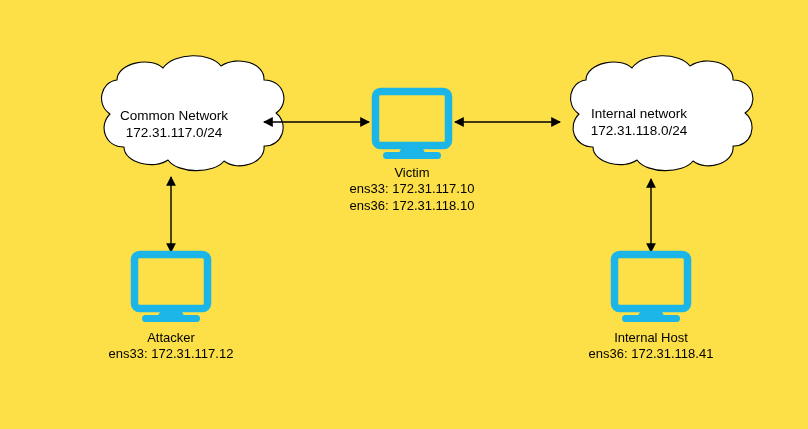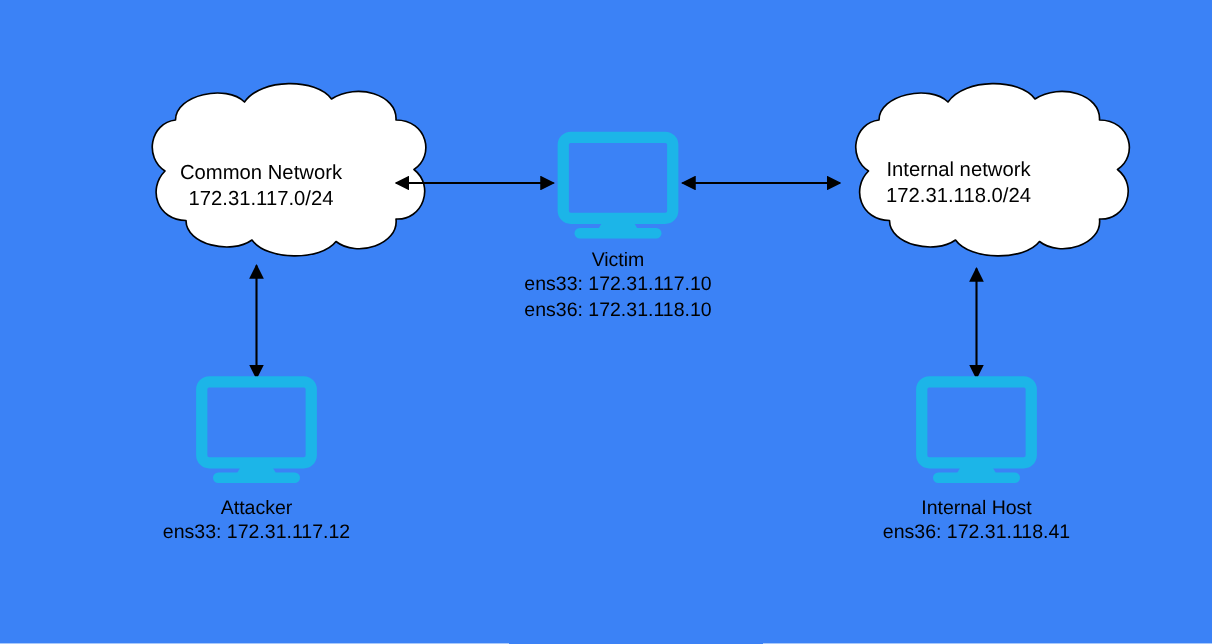--- a/index.html
+++ b/index.html
@@ -12,21 +12,21 @@
     width: 808px;
     height: 429px;
     font-family: "Liberation Sans", sans-serif;
     color: #000000;
     overflow: hidden;
   }
   #diagram-canvas {
     position: relative;
     width: 808px;
     height: 429px;
-    background: #3b82f6;
+    background: #fde047;
   }
   svg.diagram-svg {
     position: absolute;
     top: 0;
     left: 0;
     width: 808px;
     height: 429px;
   }
   .cloud-shape {
     fill: #ffffff;

